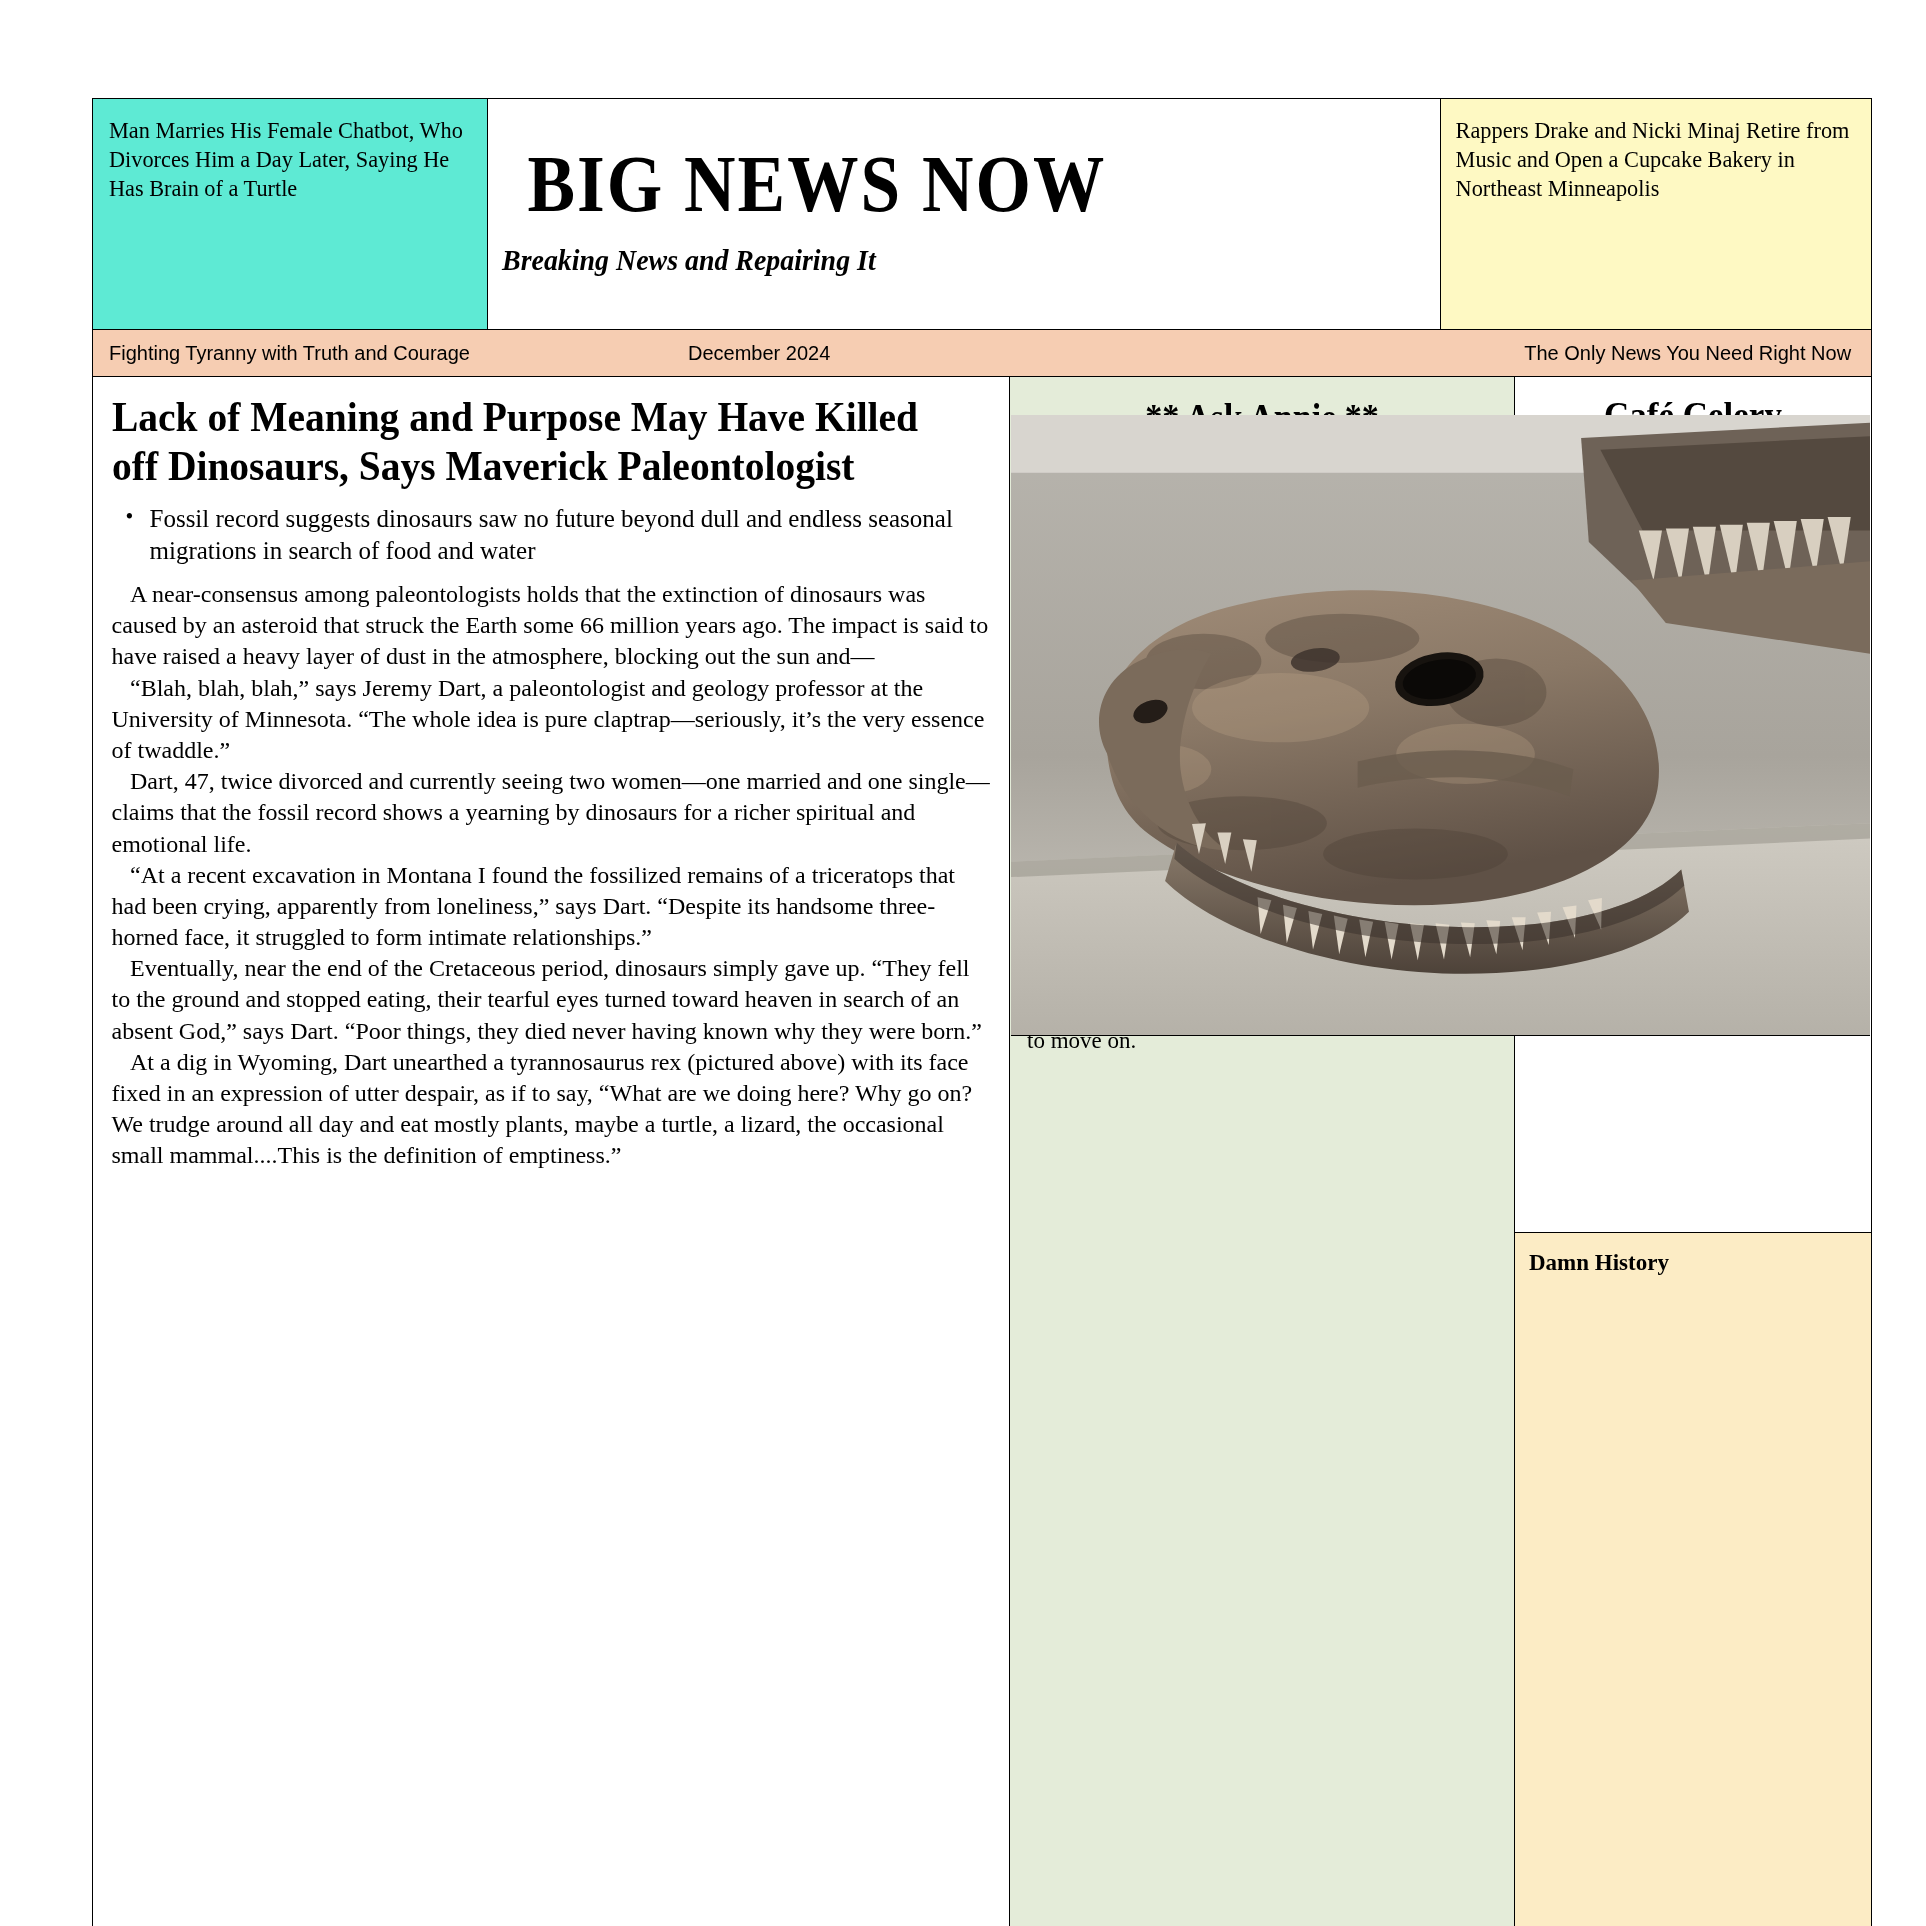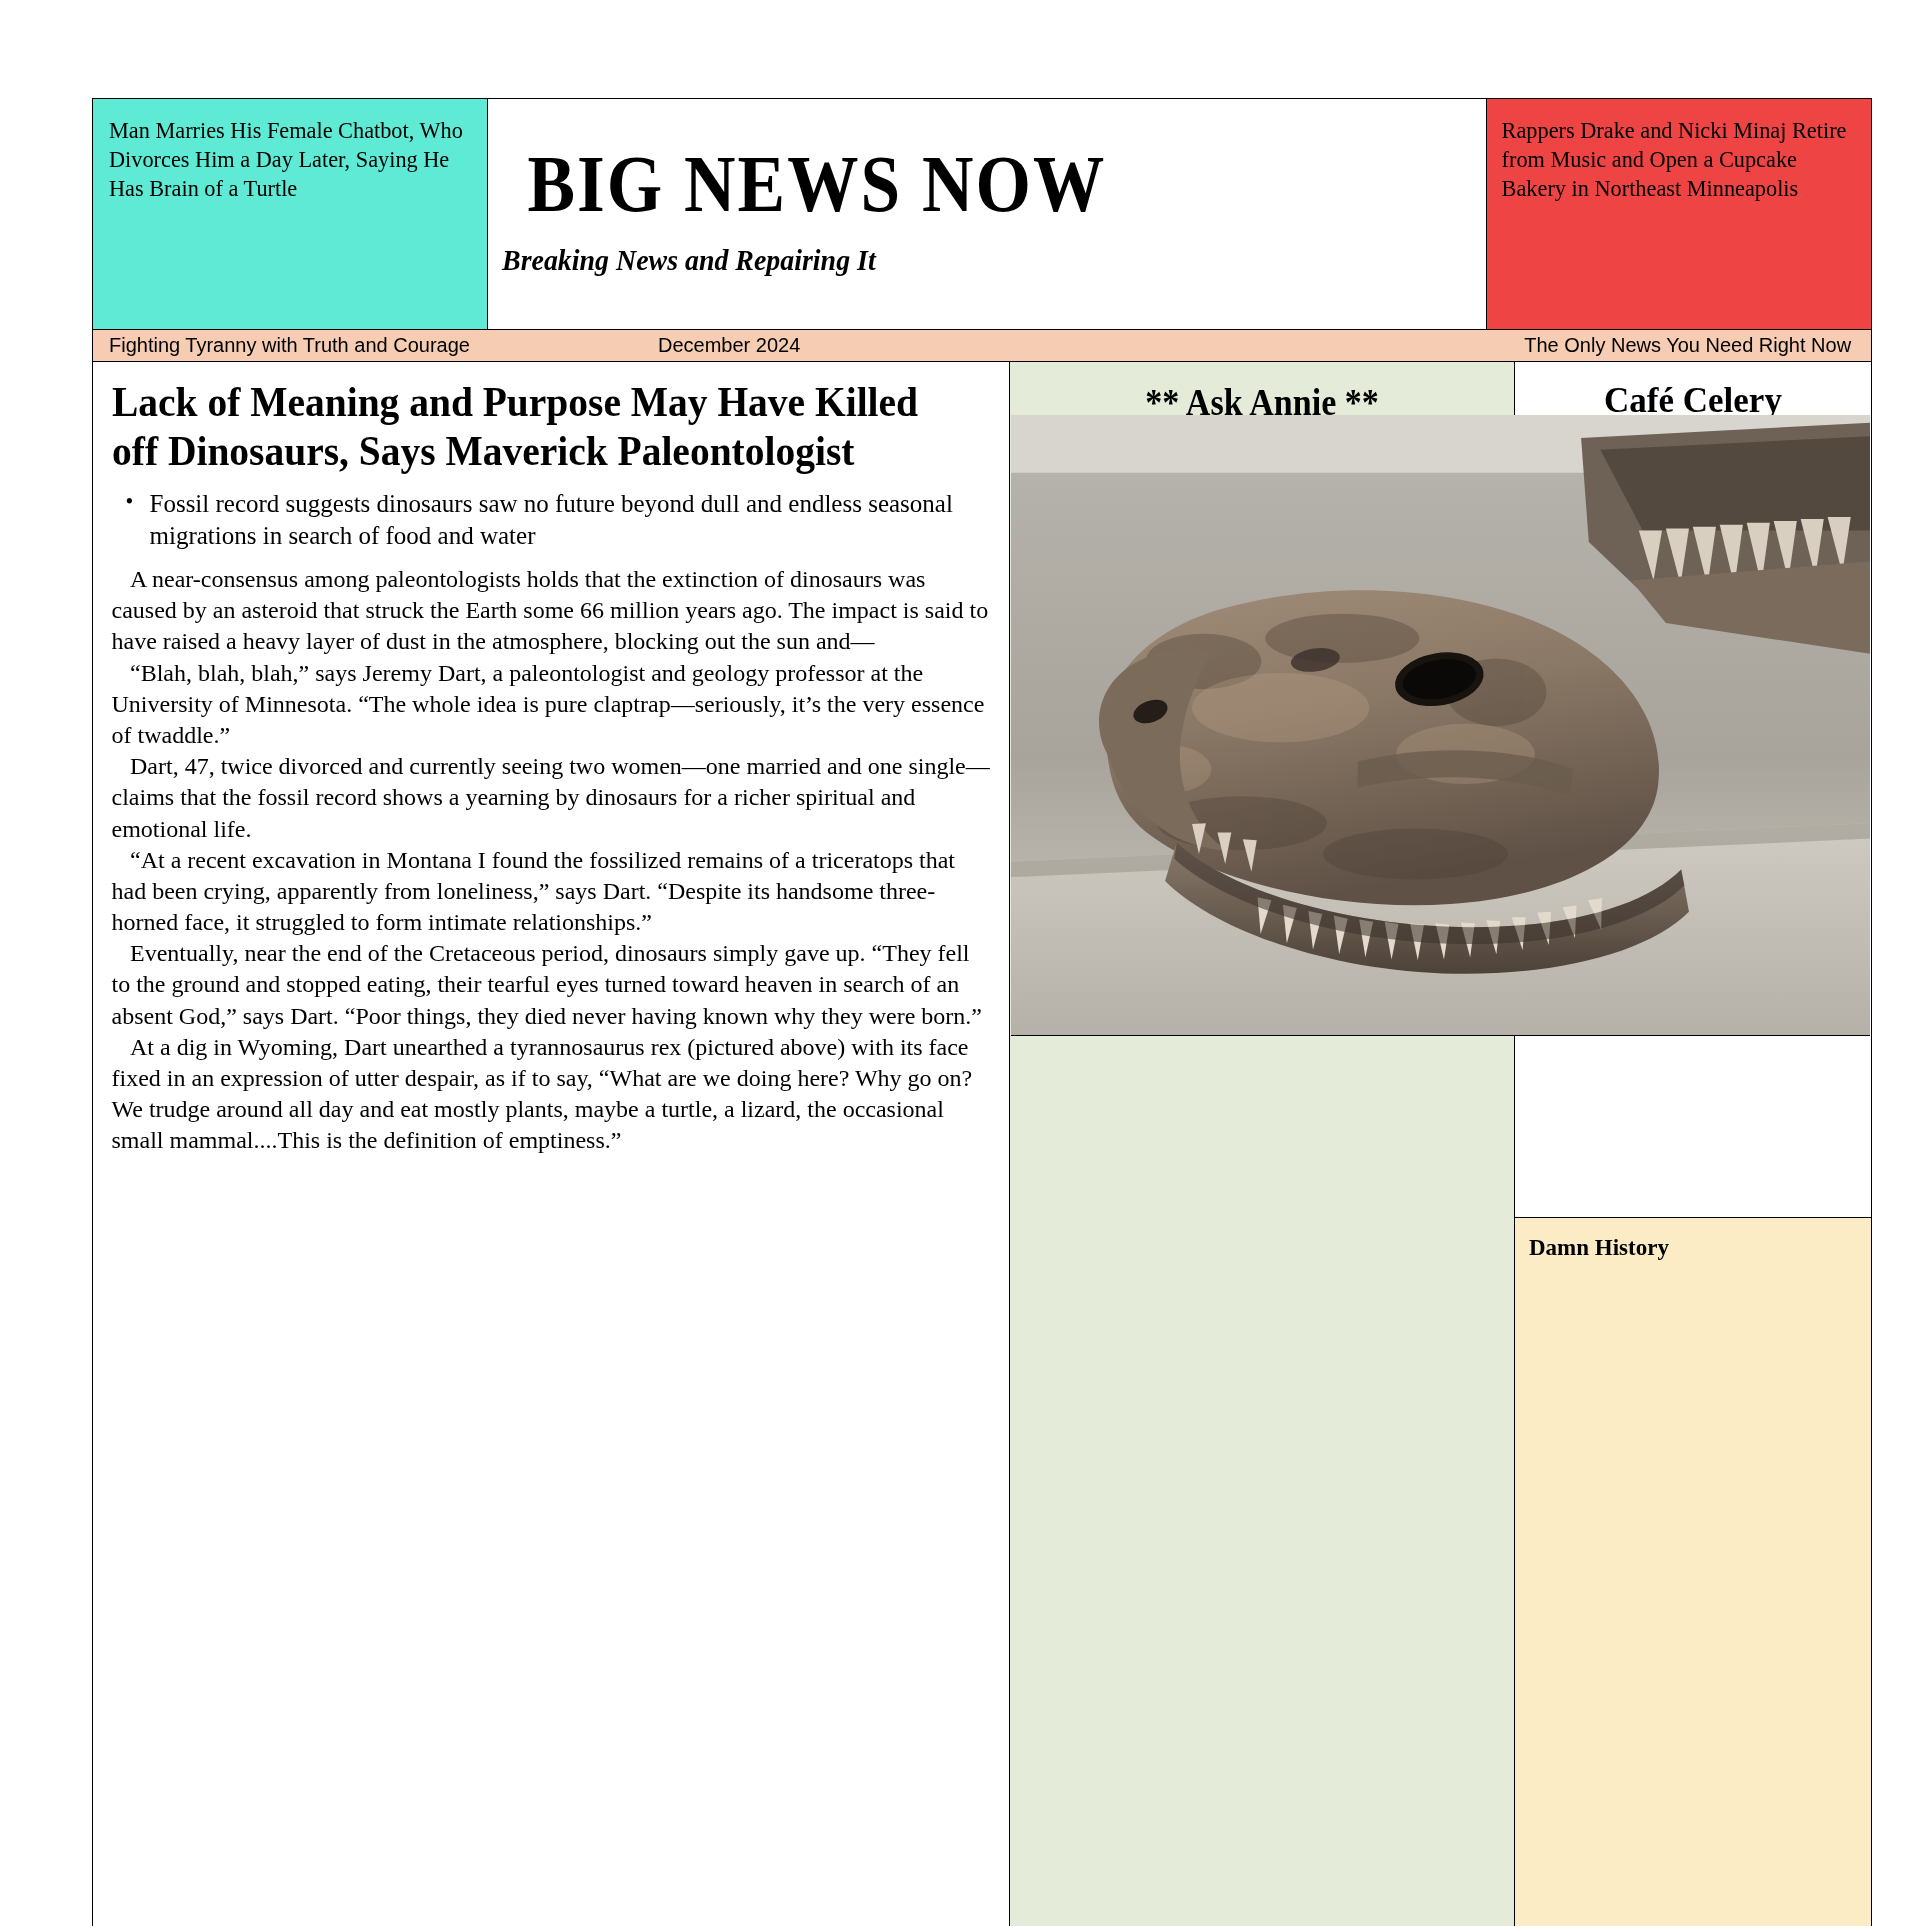--- a/index.html
+++ b/index.html
@@ -40,22 +40,22 @@
     font-family: "Liberation Serif", serif;
     font-size: 22.3px;
     line-height: 1.30;
   }
   .teaser-left {
     width: 395px;
     background: #5eead4;
     border-right: 1.9px solid #000000;
   }
   .teaser-right {
-    width: 385px;
-    background: #ef4444;
+    width: 431px;
+    background: #fef9c3;
     border-left: 1.9px solid #000000;
     padding-left: 14.6px;
   }
   .masthead-center {
     flex: 1;
     display: flex;
     flex-direction: column;
     align-items: flex-start;
     justify-content: center;
     padding-bottom: 7px;
@@ -77,26 +77,27 @@
     margin-top: 18.5px;
     transform: scaleX(0.93);
     white-space: nowrap;
   }
 
   
   .tagline-bar {
     display: flex;
     align-items: center;
     background: #f6cdb2;
-    height: 32px;
+    height: 47px;
     border-bottom: 1.9px solid #000000;
     box-sizing: border-box;
     font-family: "Liberation Sans", sans-serif;
     font-size: 20px;
     padding: 0 16px;
+    gap: 30px;
   }
   .tagline-left   { flex: 0 0 549px; text-align: left; }
   .tagline-center { flex: 0 0 416px; text-align: left; }
   .tagline-right  { flex: 1;          text-align: right; padding-right: 3.9px;}
 
   
   .content {
     display: flex;
     align-items: stretch;
     height: 2059px;

